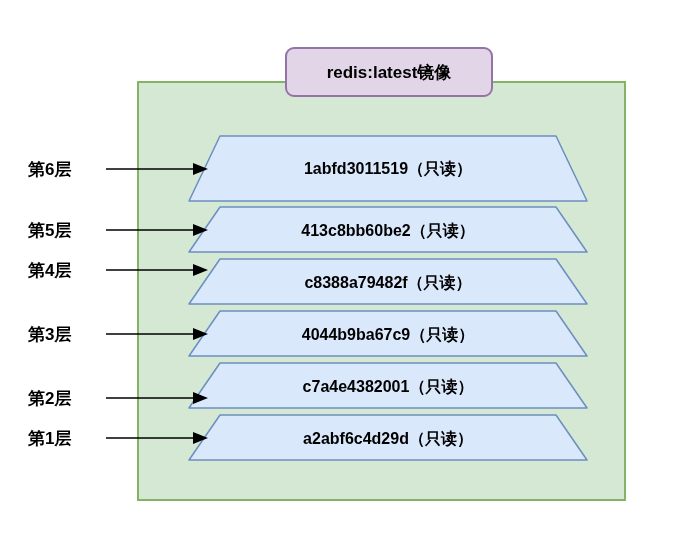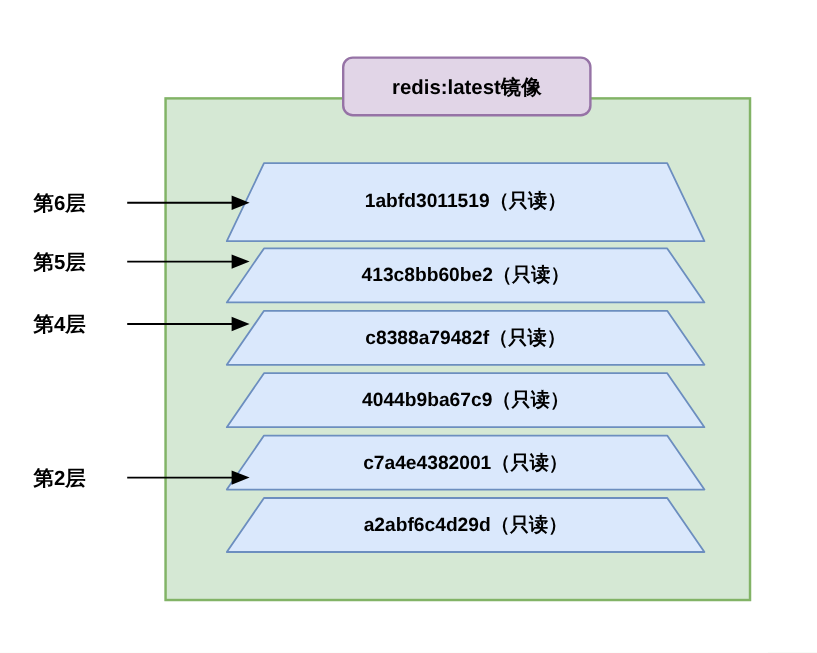--- a/index.html
+++ b/index.html
@@ -127,39 +127,53 @@
   </svg>
 
   <div class="side-row" style="top:155px">
     <span class="side-label">第6层</span>
     <svg class="arrow-svg" width="104" height="16" viewBox="0 0 104 16">
       <line class="arrow-line" x1="1" y1="8" x2="90" y2="8"></line>
       <polygon class="arrow-head" points="88,2 103,8 88,14"></polygon>
     </svg>
   </div>
 
-  <div class="side-row" style="top:204px">
+  <div class="side-row" style="top:216px">
     <span class="side-label">第5层</span>
     <svg class="arrow-svg" width="104" height="16" viewBox="0 0 104 16">
       <line class="arrow-line" x1="1" y1="8" x2="90" y2="8"></line>
       <polygon class="arrow-head" points="88,2 103,8 88,14"></polygon>
     </svg>
   </div>
 
   <div class="side-row" style="top:256px">
     <span class="side-label">第4层</span>
     <svg class="arrow-svg" width="104" height="16" viewBox="0 0 104 16">
       <line class="arrow-line" x1="1" y1="8" x2="90" y2="8"></line>
       <polygon class="arrow-head" points="88,2 103,8 88,14"></polygon>
     </svg>
   </div>
 
+  <div class="side-row" style="top:320px">
+    <span class="side-label">第3层</span>
+    <svg class="arrow-svg" width="104" height="16" viewBox="0 0 104 16">
+      <line class="arrow-line" x1="1" y1="8" x2="90" y2="8"></line>
+      <polygon class="arrow-head" points="88,2 103,8 88,14"></polygon>
+    </svg>
+  </div>
 
   <div class="side-row" style="top:384px">
     <span class="side-label">第2层</span>
     <svg class="arrow-svg" width="104" height="16" viewBox="0 0 104 16">
       <line class="arrow-line" x1="1" y1="8" x2="90" y2="8"></line>
       <polygon class="arrow-head" points="88,2 103,8 88,14"></polygon>
     </svg>
   </div>
 
+  <div class="side-row" style="top:424px">
+    <span class="side-label">第1层</span>
+    <svg class="arrow-svg" width="104" height="16" viewBox="0 0 104 16">
+      <line class="arrow-line" x1="1" y1="8" x2="90" y2="8"></line>
+      <polygon class="arrow-head" points="88,2 103,8 88,14"></polygon>
+    </svg>
+  </div>
 
 </div>
 
 </body></html>

